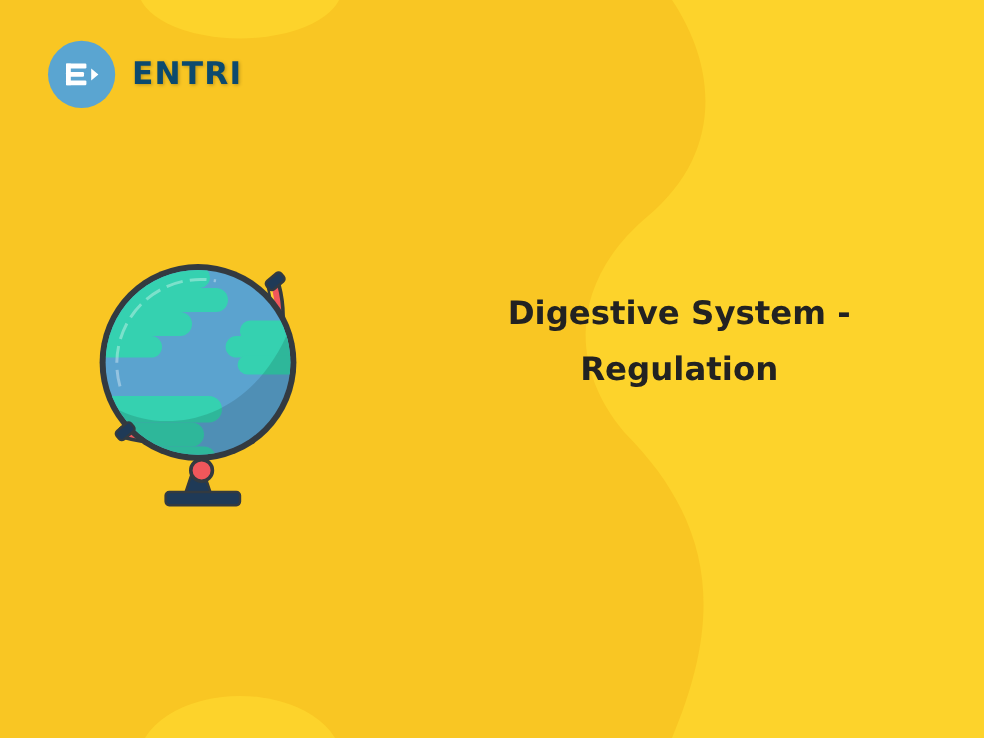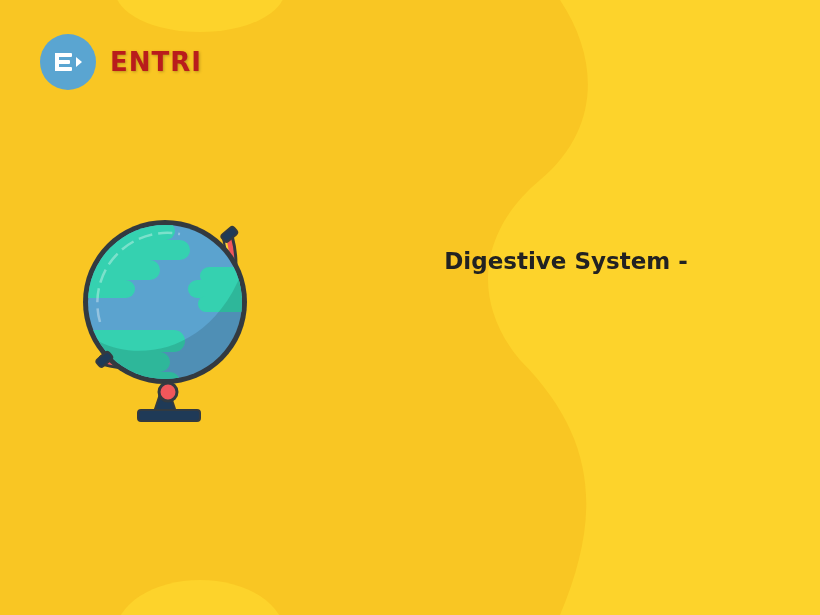--- a/index.html
+++ b/index.html
@@ -1,22 +1,22 @@
 <!DOCTYPE html>
 <html><head>
   <meta charset="utf-8">
   <style>
     html, body { margin: 0; padding: 0; }
     body { width: 820px; height: 615px; overflow: hidden; position: relative; background: #fdd32b; font-family: "DejaVu Sans", sans-serif; }
     .bg { position: absolute; left: 0; top: 0; width: 820px; height: 615px; }
     .logo { position: absolute; left: 40px; top: 34px; display: flex; align-items: center; }
     .logo-badge { width: 56px; height: 56px; border-radius: 50%; background: #5aa5d1; position: relative; }
-    .logo-text { margin-left: 14px; font-family: "DejaVu Sans", sans-serif; font-weight: bold; font-size: 26px; letter-spacing: 1px; color: #b91c1c; text-shadow: 1px 1px 3px rgba(0,0,0,0.25); }
+    .logo-text { margin-left: 14px; font-family: "DejaVu Sans", sans-serif; font-weight: bold; font-size: 26px; letter-spacing: 1px; color: #0c4a6e; text-shadow: 1px 1px 3px rgba(0,0,0,0.25); }
     .globe { position: absolute; left: 80px; top: 212px; width: 190px; height: 215px; }
-    .title { position: absolute; left: 360px; top: 238px; width: 412px; text-align: center; font-family: "DejaVu Sans", sans-serif; font-weight: bold; font-size: 23px; line-height: 47px; color: #222222; }
+    .title { position: absolute; left: 360px; top: 238px; width: 412px; text-align: center; font-family: "DejaVu Sans", sans-serif; font-weight: bold; font-size: 27px; line-height: 47px; color: #222222; }
     .title span { display: block; }
   </style>
 </head>
 <body>
 
 <svg class="bg" viewBox="0 0 820 615" xmlns="http://www.w3.org/2000/svg">
   <path d="M0 0 H560 C600 60 600 130 540 180 C480 230 470 300 520 360 C600 440 600 520 560 615 H0 Z" fill="#f9c623"></path>
   <ellipse cx="200" cy="-10" rx="85" ry="42" fill="#fdd32b"></ellipse>
   <ellipse cx="200" cy="635" rx="85" ry="55" fill="#fdd32b"></ellipse>
 </svg>
@@ -65,13 +65,14 @@
   <rect x="141" y="18" width="16" height="9" rx="3" transform="rotate(-40 149 22)" fill="#1f3a57" stroke="#333a40" stroke-width="2"></rect>
   <rect x="16" y="143" width="16" height="9" rx="3" transform="rotate(-40 24 147)" fill="#1f3a57" stroke="#333a40" stroke-width="2"></rect>
 
   <polygon points="80,182 90,182 96,200 74,200" fill="#1f3a57" stroke="#333a40" stroke-width="2"></polygon>
   <circle cx="88" cy="180" r="9" fill="#f0575b" stroke="#333a40" stroke-width="3"></circle>
   <rect x="58" y="198" width="62" height="11" rx="3" fill="#1f3a57" stroke="#333a40" stroke-width="2"></rect>
 </svg>
 
 <div class="title">
   <span>Digestive System -</span>
+  <span>Regulation</span>
 </div>
 
 </body></html>

